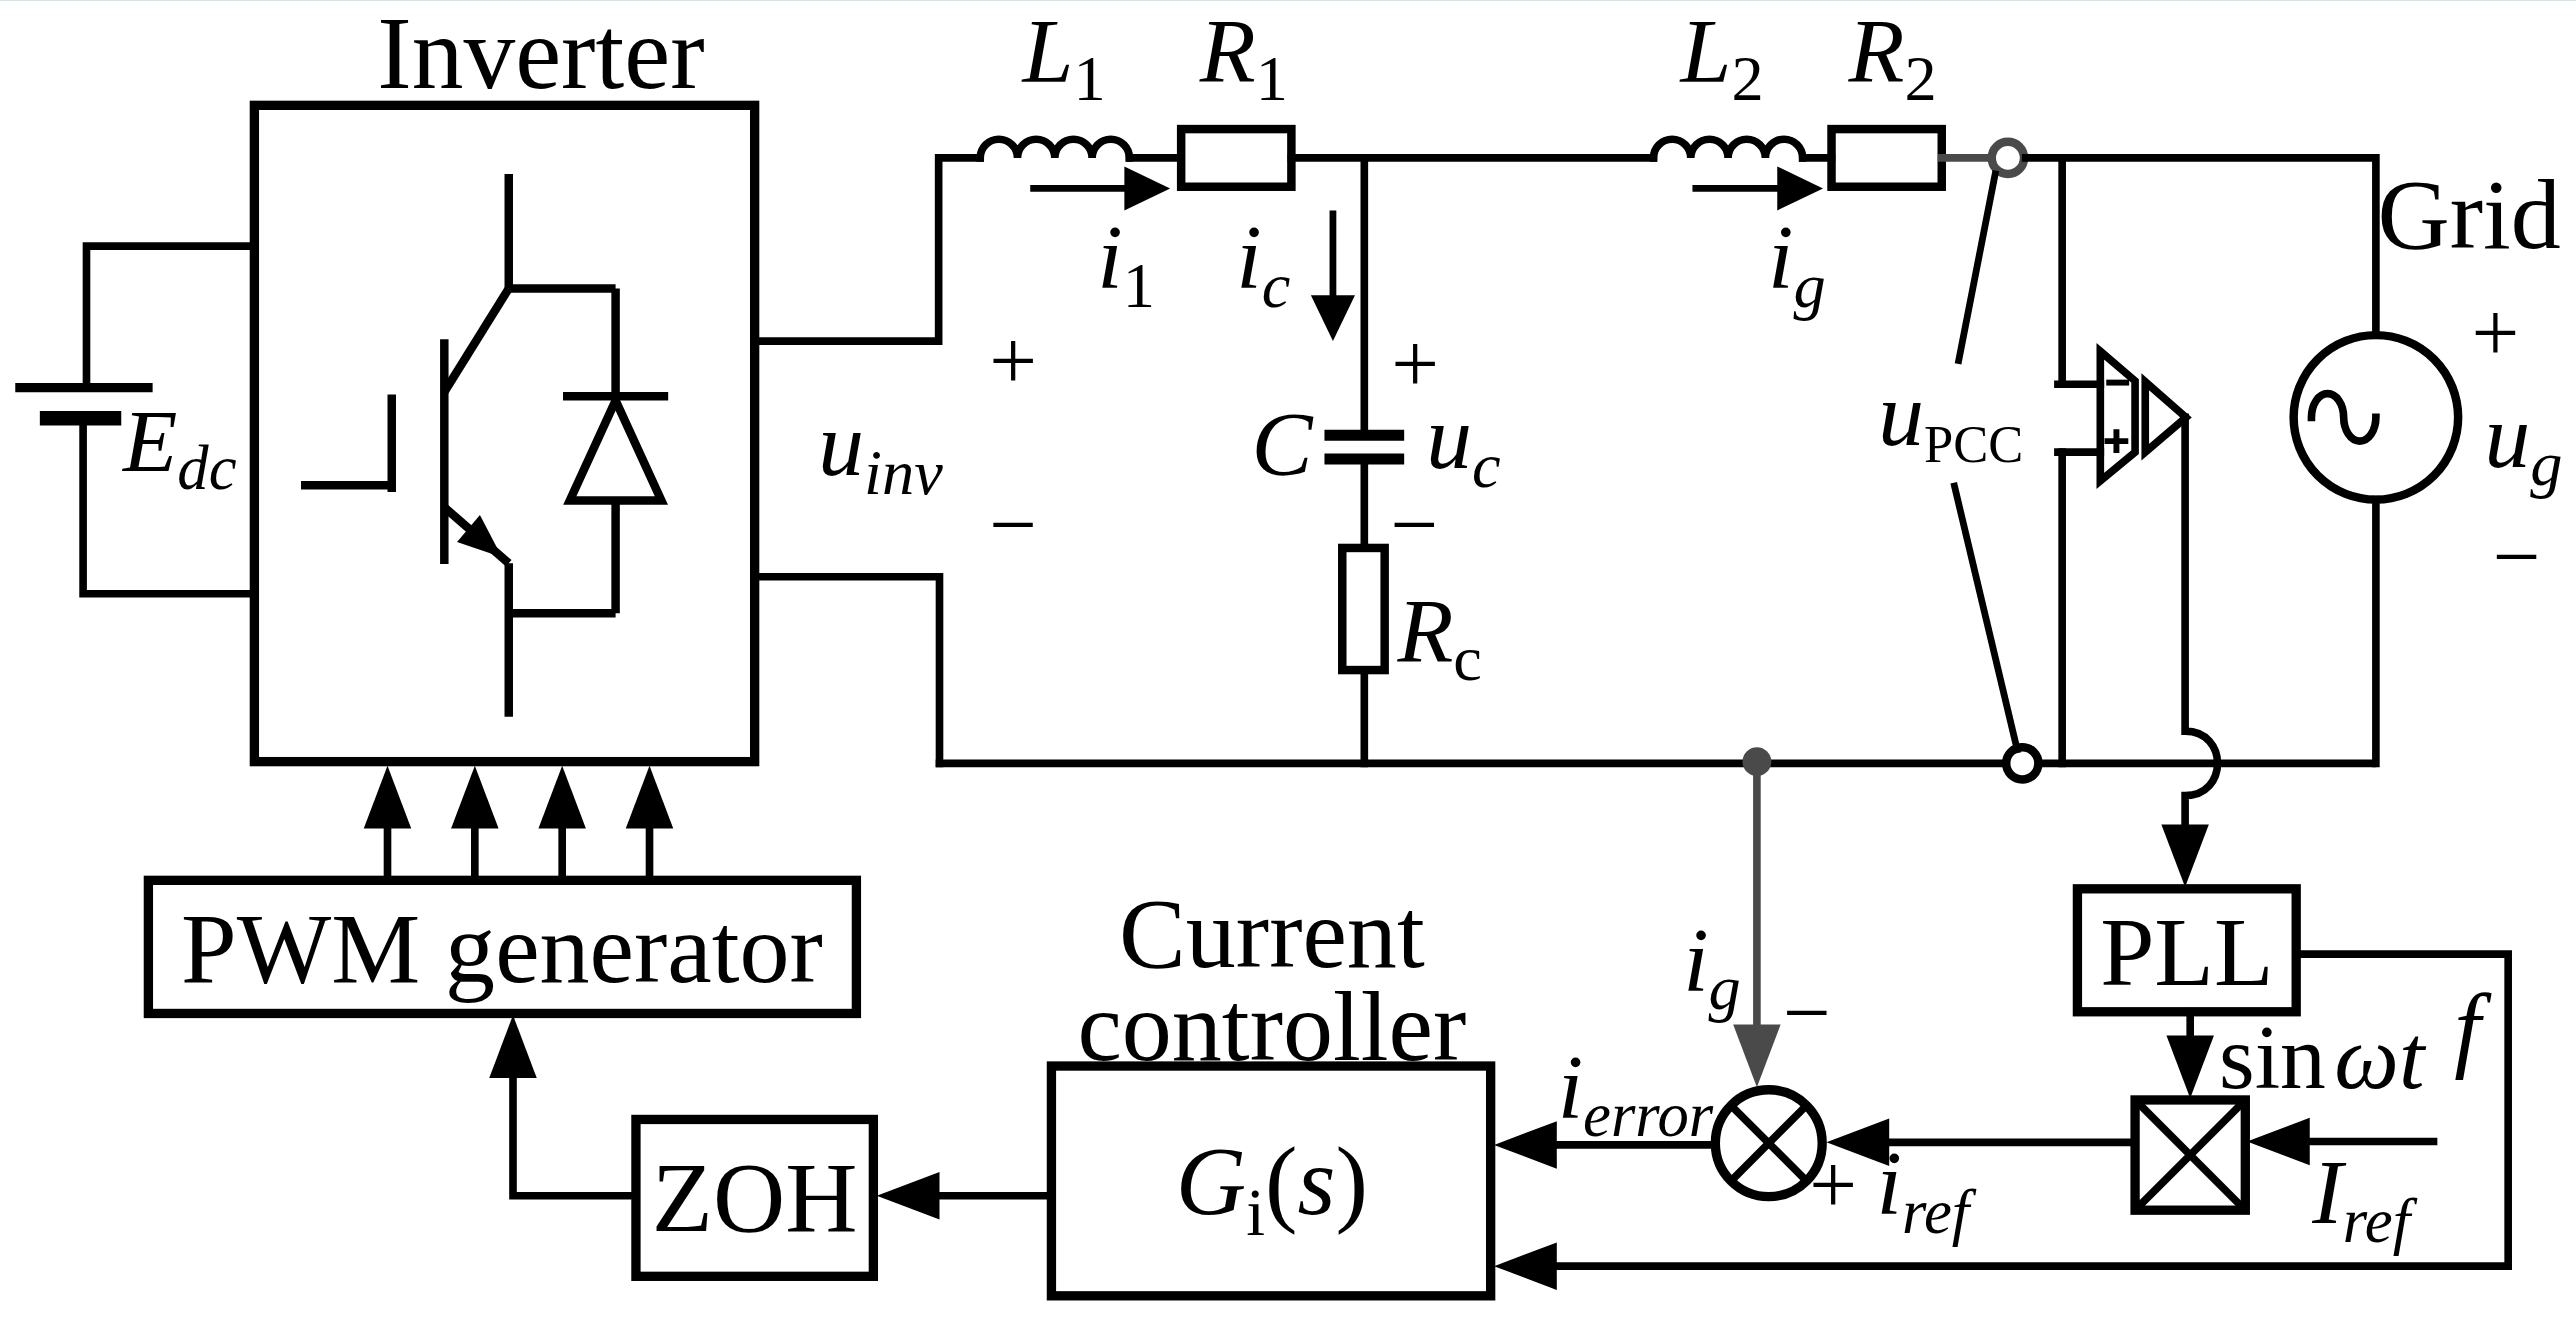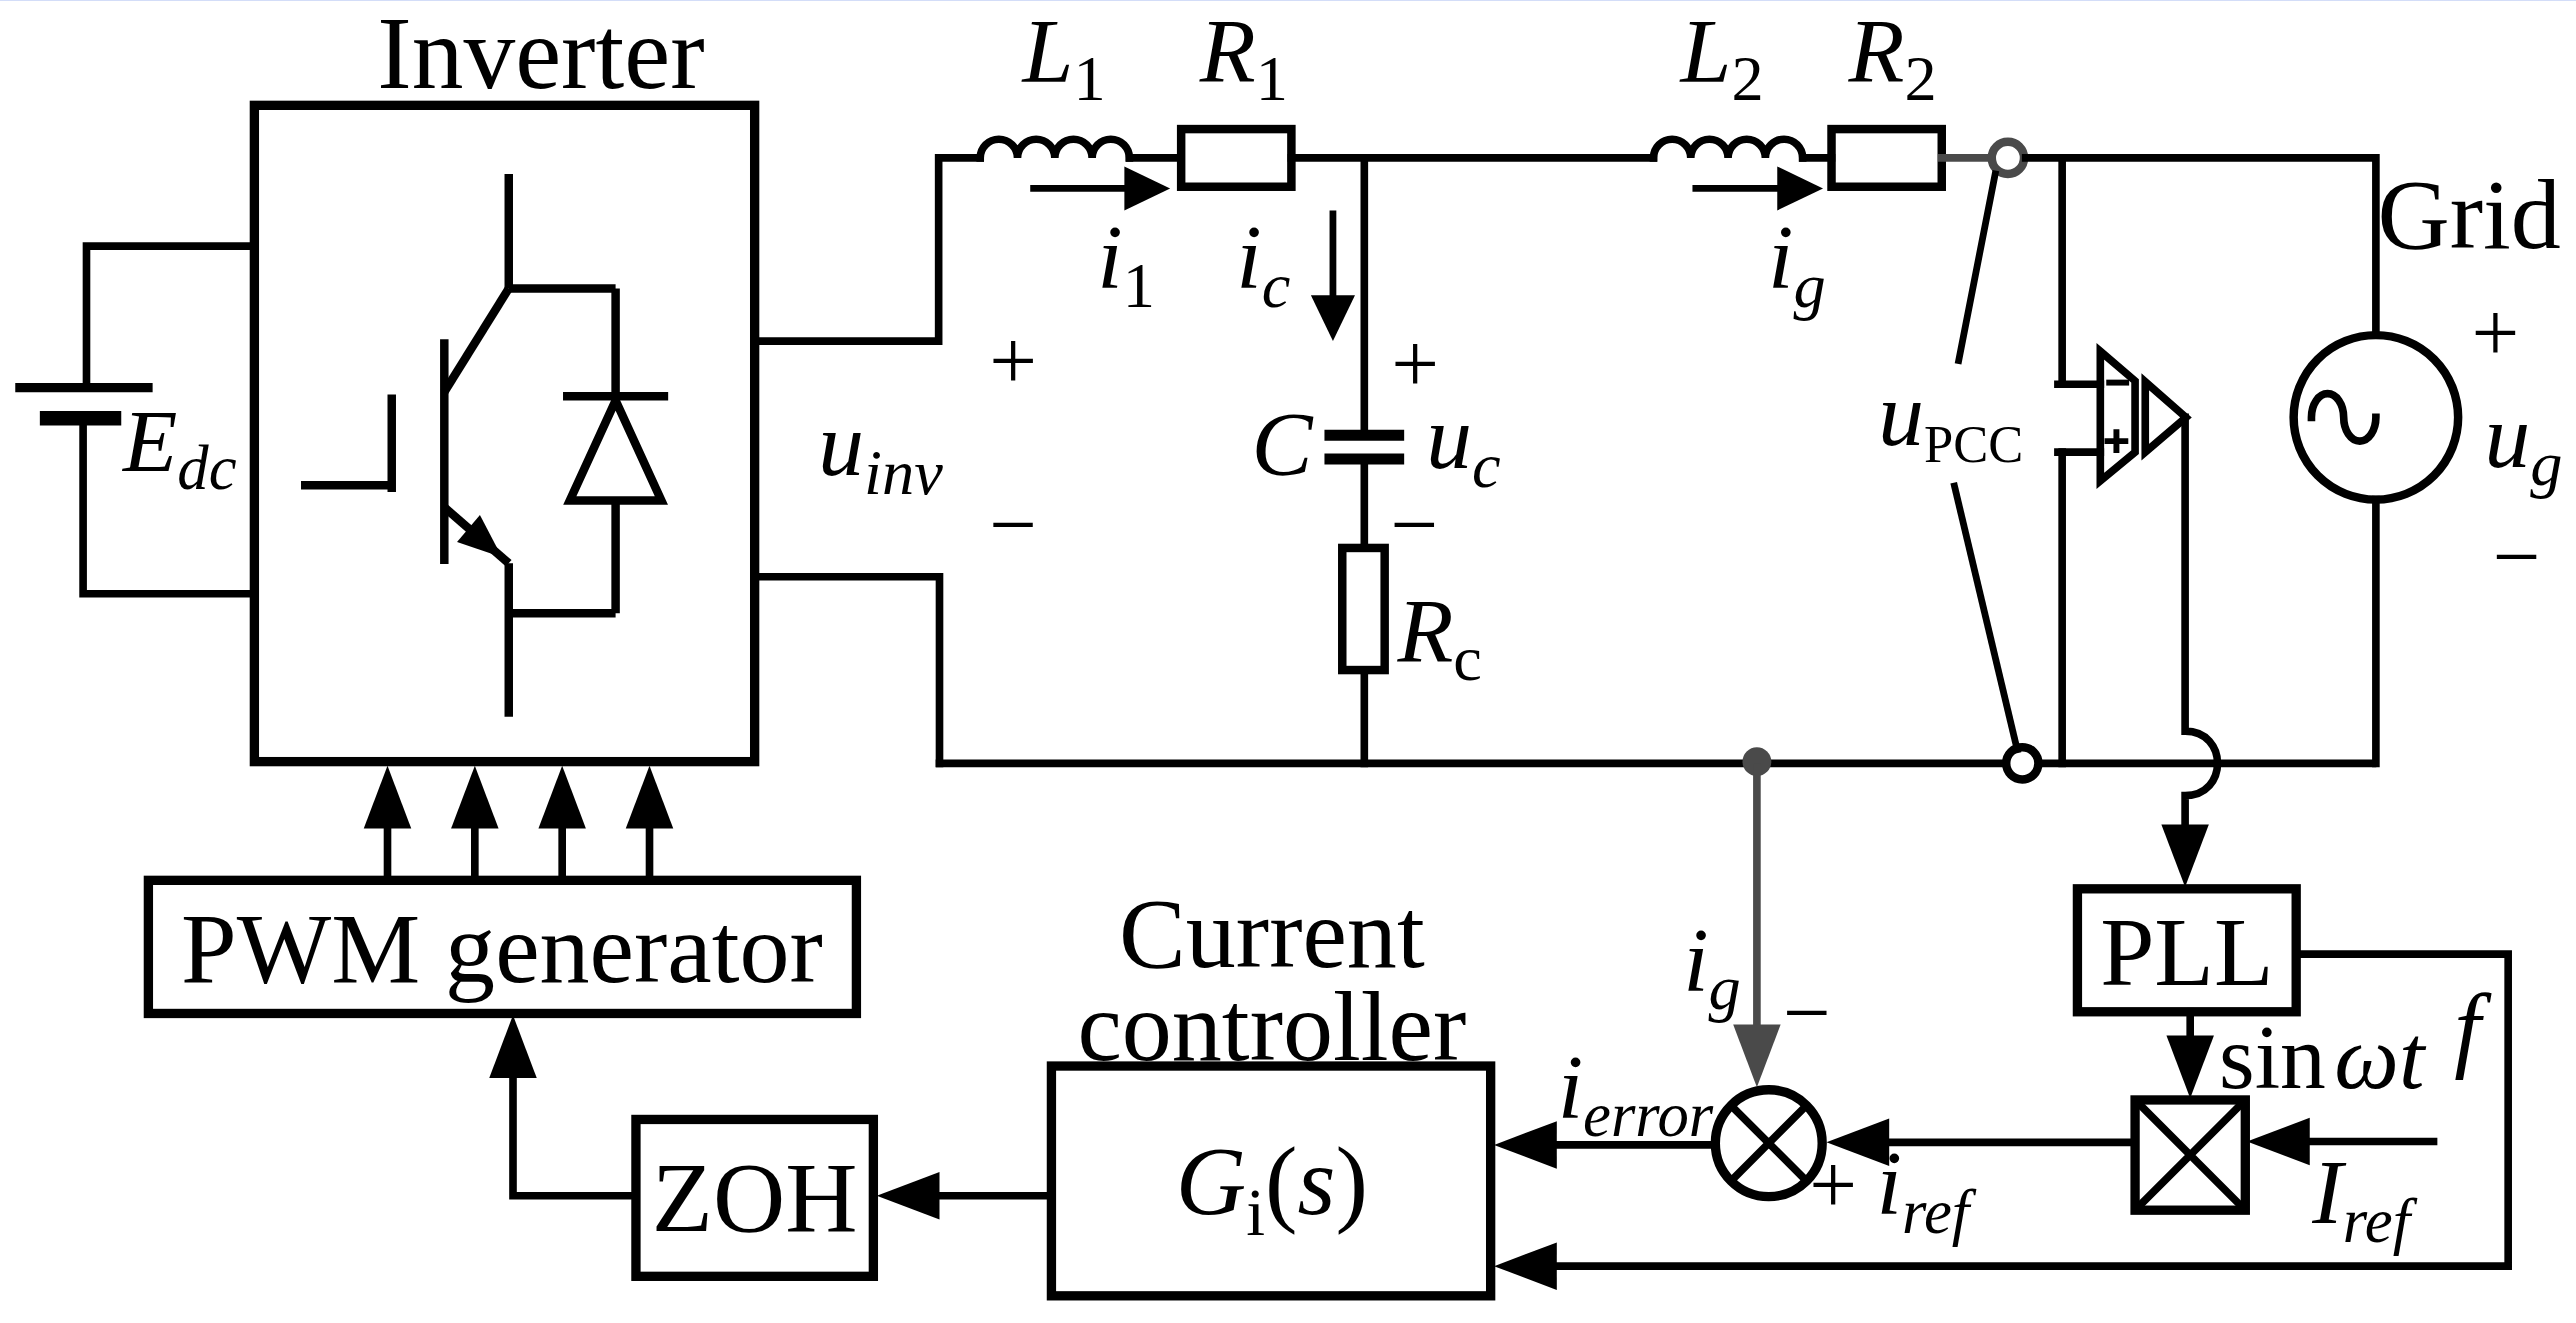--- a/index.html
+++ b/index.html
@@ -1,16 +1,16 @@
 <!DOCTYPE html>
 <html style="font-size:13.6px"><head>
 <meta charset="utf-8">
 <style>
   html,body{margin:0;padding:0;background:#fff;}
-  .stage{width:2576px;height:1324px;background:#1d4ed8;position:relative;}
+  .stage{width:2576px;height:1324px;background:#15803d;position:relative;}
   svg{display:block;}
   svg text{font-family:"Liberation Serif","DejaVu Serif",serif;fill:#000;}
   .w   {stroke:#000;stroke-width:9;fill:none;stroke-linecap:square;}
   .w8  {stroke:#000;stroke-width:8;fill:none;stroke-linecap:square;}
   .box {stroke:#000;stroke-width:11;fill:none;}
   .comp{stroke:#000;stroke-width:10;fill:none;}
   .ah  {fill:#000;stroke:none;}
   .grayln{stroke:#4a4a4a;}
   .grayah{fill:#4a4a4a;stroke:none;}
   .it{font-style:italic;}

